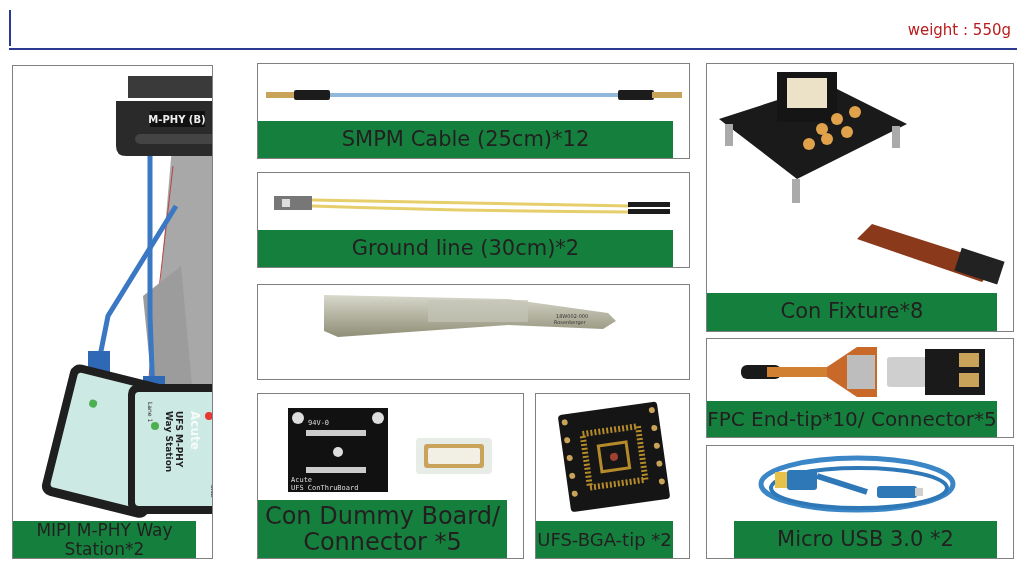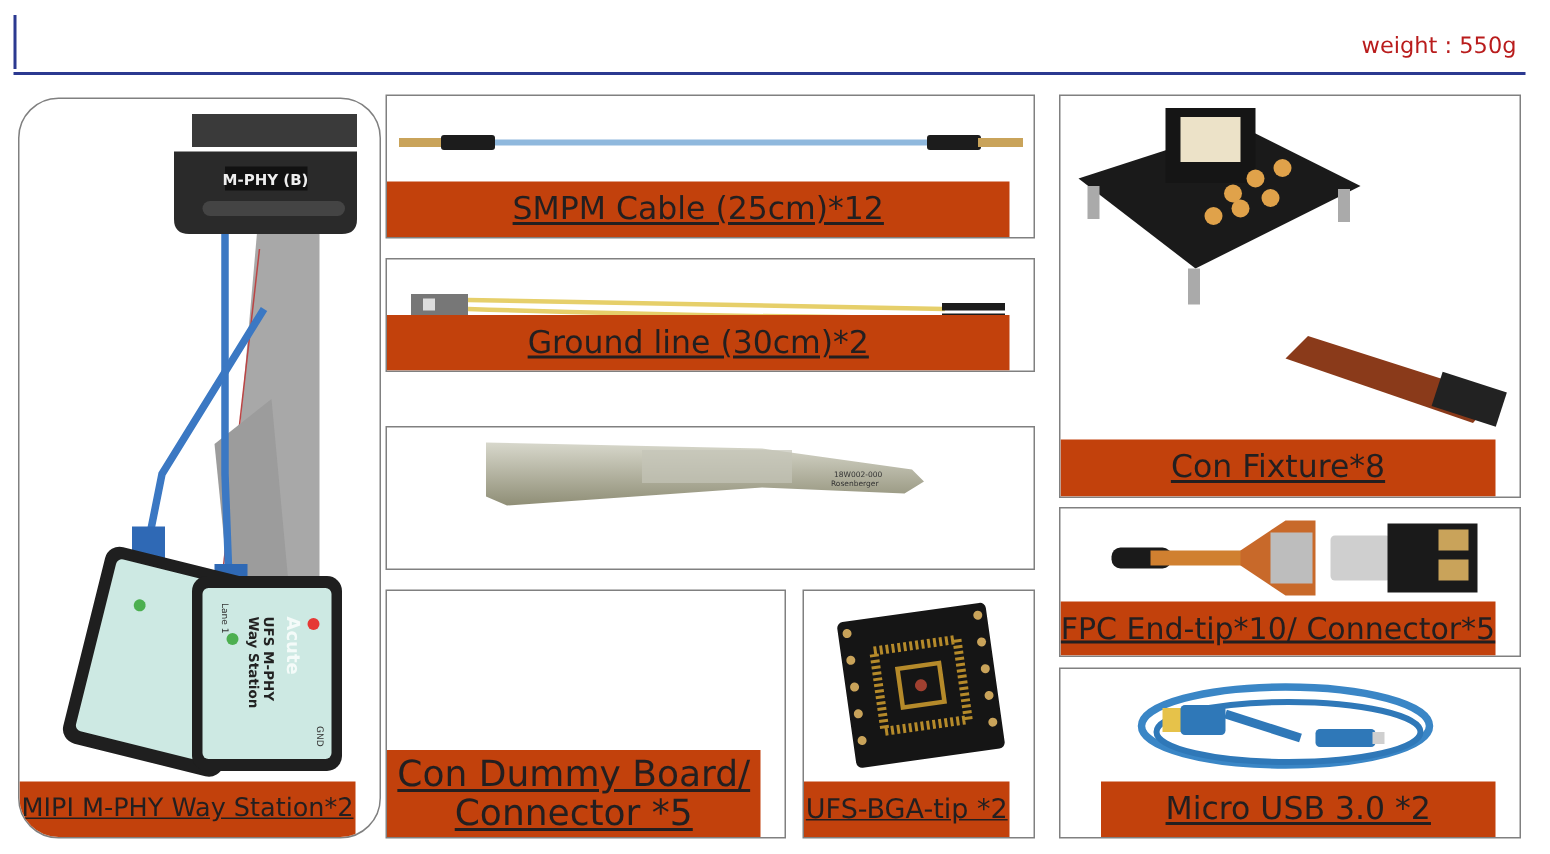--- a/index.html
+++ b/index.html
@@ -7,26 +7,26 @@
   body { position: relative; font-family: "DejaVu Sans", "Liberation Sans", sans-serif; }
 
   .header-bar { position: absolute; left: 9px; top: 6px; width: 1008px; height: 40px; }
   .header-bar .vline { position: absolute; left: 0; top: 4px; width: 2px; height: 36px; background: #2b3990; }
   .header-bar .hline { position: absolute; left: 0; top: 42px; width: 1008px; height: 2px; background: #2b3990; }
   .page-title { position: absolute; left: 14px; top: 1px; font-size: 28px; font-weight: bold; color: #2b3990; letter-spacing: -0.3px; white-space: nowrap; }
   .weight-label { position: absolute; right: 6px; top: 15px; font-size: 15px; color: #b91c1c; white-space: nowrap; }
 
   .card { position: absolute; border: 1.5px solid #808080; background: #ffffff; overflow: hidden; }
   .card .pic { position: absolute; left: 0; right: 0; top: 0; }
-  .card .caption { position: absolute; left: 0; right: 16px; bottom: 0; background: #c2410c; color: #231f20; text-align: center; font-family: "DejaVu Sans", sans-serif; display: flex; align-items: center; justify-content: center; line-height: 1.1; text-decoration: underline; }
+  .card .caption { position: absolute; left: 0; right: 16px; bottom: 0; background: #15803d; color: #231f20; text-align: center; font-family: "DejaVu Sans", sans-serif; display: flex; align-items: center; justify-content: center; line-height: 1.1; }
 
   
-  #c-mipi  { left: 12px;  top: 65px;  width: 242px; height: 494px; border-radius: 27px; }
+  #c-mipi  { left: 12px;  top: 65px;  width: 201px; height: 494px; }
   #c-smpm  { left: 257px; top: 63px;  width: 433px; height: 96px; }
-  #c-gnd   { left: 257px; top: 172px; width: 433px; height: 76px; }
+  #c-gnd   { left: 257px; top: 172px; width: 433px; height: 96px; }
   #c-tool  { left: 257px; top: 284px; width: 433px; height: 96px; }
   #c-dummy { left: 257px; top: 393px; width: 267px; height: 166px; }
   #c-bga   { left: 535px; top: 393px; width: 155px; height: 166px; }
   #c-fix   { left: 706px; top: 63px;  width: 308px; height: 269px; }
   #c-fpc   { left: 706px; top: 338px; width: 308px; height: 100px; }
   #c-usb   { left: 706px; top: 445px; width: 308px; height: 114px; }
 
   #c-mipi .caption  { height: 37px; font-size: 17px; }
   #c-smpm .caption  { height: 37px; font-size: 21px; }
   #c-gnd .caption   { height: 37px; font-size: 21px; }
@@ -127,20 +127,38 @@
       </defs>
       <polygon points="66,10 250,14 350,28 358,36 345,44 250,40 80,52 66,46" fill="url(#steel)"></polygon>
       <rect x="170" y="15" width="100" height="22" fill="#c4c4b8" opacity="0.7"></rect>
       <text x="298" y="33" font-size="5" fill="#333" font-family="DejaVu Sans, sans-serif">18W002-000</text>
       <text x="296" y="39" font-size="5" fill="#333" font-family="DejaVu Sans, sans-serif">Rosenberger</text>
     </svg>
   </div>
 </div>
 
 <div class="card" id="c-dummy">
+  <div class="pic" style="height:106px;">
+    <svg width="267" height="106" viewBox="0 0 267 106">
+      <rect x="30" y="14" width="100" height="84" fill="#111"></rect>
+      <circle cx="40" cy="24" r="6" fill="#ddd"></circle>
+      <circle cx="120" cy="24" r="6" fill="#ddd"></circle>
+      <circle cx="80" cy="58" r="5" fill="#ddd"></circle>
+      <g fill="#ccc">
+        <rect x="48" y="36" width="60" height="6"></rect>
+        <rect x="48" y="73" width="60" height="6"></rect>
+      </g>
+      <text x="50" y="31" font-size="7" fill="#ddd" font-family="DejaVu Sans Mono, monospace">94V-0</text>
+      <text x="33" y="88" font-size="7" fill="#ddd" font-family="DejaVu Sans Mono, monospace">Acute</text>
+      <text x="33" y="96" font-size="7" fill="#ddd" font-family="DejaVu Sans Mono, monospace">UFS ConThruBoard</text>
+      <rect x="158" y="44" width="76" height="36" rx="4" fill="#e8ece6"></rect>
+      <rect x="166" y="50" width="60" height="24" rx="3" fill="#c9a35a"></rect>
+      <rect x="170" y="54" width="52" height="16" rx="2" fill="#f2efe4"></rect>
+    </svg>
+  </div>
   <div class="caption">
     <span>Con Dummy Board/</span>
     <span>Connector *5</span>
   </div>
 </div>
 
 <div class="card" id="c-bga">
   <div class="pic" style="height:127px;">
     <svg width="155" height="127" viewBox="0 0 155 127">
       <g transform="rotate(-8 77 63)">

